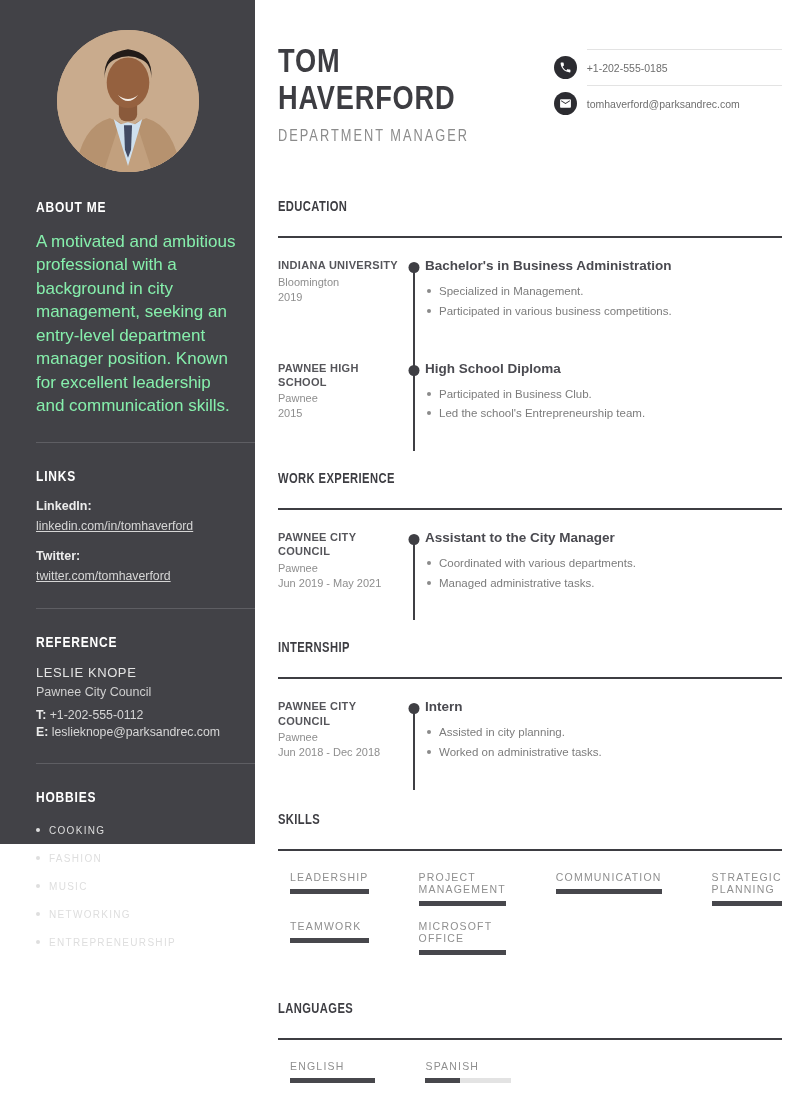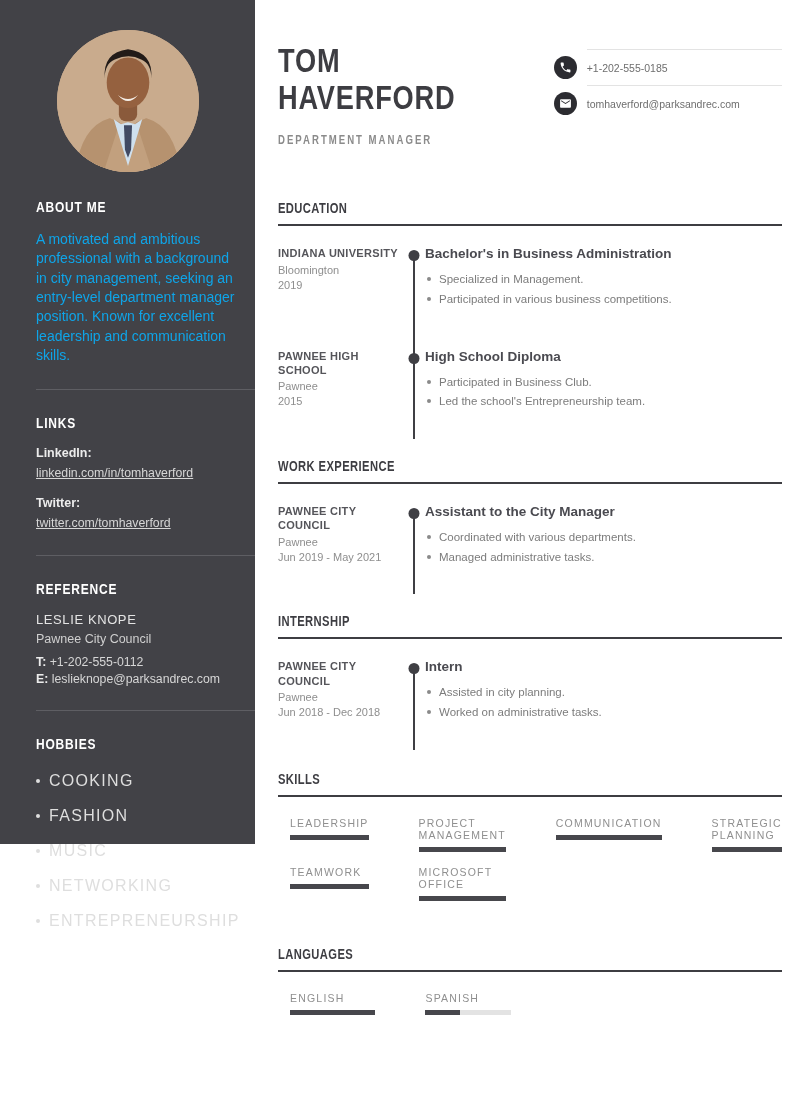--- a/index.html
+++ b/index.html
@@ -20,59 +20,59 @@
     width: 142px; height: 142px; border-radius: 50%;
     margin: 30px auto 0; overflow: hidden; background: #c9ab8d;
   }
   .sb-block { padding: 0 18px 0 36px; }
   .sb-h {
     color: #ffffff; font-size: 15px; font-weight: bold;
     letter-spacing: 1px; margin-bottom: 15px;
   }
   .cond { display: inline-block; transform: scaleX(0.8); transform-origin: 0 50%; white-space: nowrap; }
   .cond-name { display: block; transform: scaleX(0.8); transform-origin: 0 50%; white-space: nowrap; }
-  .sb-about-text { font-size: 14px; line-height: 1.38; color: #0ea5e9; }
+  .sb-about-text { font-size: 17px; line-height: 1.38; color: #86efac; }
   .sb-div { border: none; border-top: 1px solid #5e5e63; margin: 24px 0 24px 36px; }
 
   .link-item { margin-bottom: 15px; }
   .link-label { font-weight: bold; font-size: 12.5px; color: #ececec; display: block; margin-bottom: 3px; }
   .link-url { font-size: 12.3px; color: #d6d6d6; text-decoration: underline; cursor: pointer; }
 
   .ref-name { font-size: 13px; color: #e4e4e4; letter-spacing: 0.6px; font-weight: 400; margin-bottom: 5px; }
   .ref-org { font-size: 12.5px; color: #cfcfcf; margin-bottom: 9px; }
   .ref-line { font-size: 12.3px; color: #d6d6d6; margin-bottom: 3px; }
   .ref-line b { color: #ececec; }
 
   .hobby-list { list-style: none; margin-top: 20px; }
   .hobby-item { display: flex; align-items: center; gap: 9px; margin-bottom: 17px;
-                font-size: 16px; letter-spacing: 1.3px; color: #dedede; }
+                font-size: 10px; letter-spacing: 1.3px; color: #dedede; }
   .hobby-dot { width: 4px; height: 4px; border-radius: 50%; background: #dedede; flex: none; }
 
   
   .main { flex: 1; padding: 42px 34px 0 23px; background: #ffffff; }
   .main-header { display: flex; justify-content: space-between; }
   .name-block h1 {
     font-size: 34px; line-height: 1.08; color: #3d3d42;
     font-weight: bold; letter-spacing: 1px;
   }
   .job-title {
-    margin-top: 18px; font-size: 12px; color: #8b8b8b;
-    letter-spacing: 2.5px; font-weight: bold;
+    margin-top: 12px; font-size: 16px; color: #8b8b8b;
+    letter-spacing: 2.5px; font-weight: normal;
   }
   .contacts { width: 228px; padding-top: 5px; flex: none; }
   .c-row { display: flex; align-items: center; gap: 10px; padding: 4px 0; }
   .c-icon {
     width: 23px; height: 23px; border-radius: 50%; background: #2c2c31;
     display: flex; align-items: center; justify-content: center; flex: none;
   }
   .c-icon svg { width: 13px; height: 13px; fill: #ffffff; }
   .c-text { font-size: 10.5px; color: #6e6e6e; }
   .c-rule { border: none; border-top: 1px solid #e3e3e3; margin: 2px 0 2px 33px; }
 
-  .sec-head { border-bottom: 2px solid #3d3d42; padding-bottom: 7px; }
+  .sec-head { border-bottom: 2px solid #3d3d42; padding-bottom: 21px; }
   .sec-title { font-size: 14px; font-weight: bold; color: #3d3d42; letter-spacing: 0.5px; }
 
   .sec-education { margin-top: 52px; }
   .sec-work { margin-top: 18px; }
   .sec-internship { margin-top: 18px; }
   .sec-skills { margin-top: 20px; }
   .sec-languages { margin-top: 44px; }
 
   .entries { position: relative; padding: 20px 0 26px; }
   .tl-line { position: absolute; left: 135px; top: 26px; bottom: 0; width: 2px; background: #3f3f44; }

